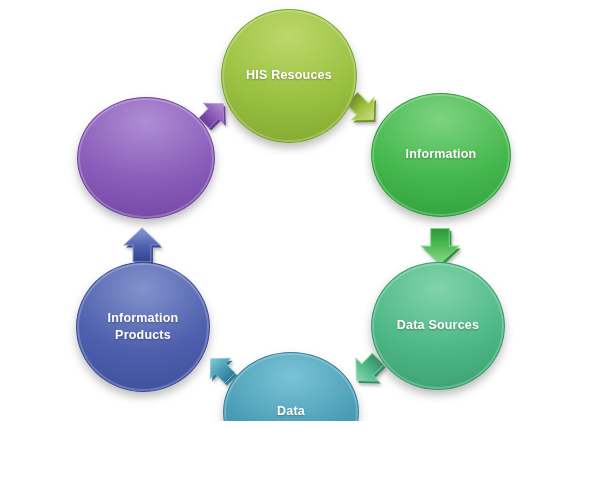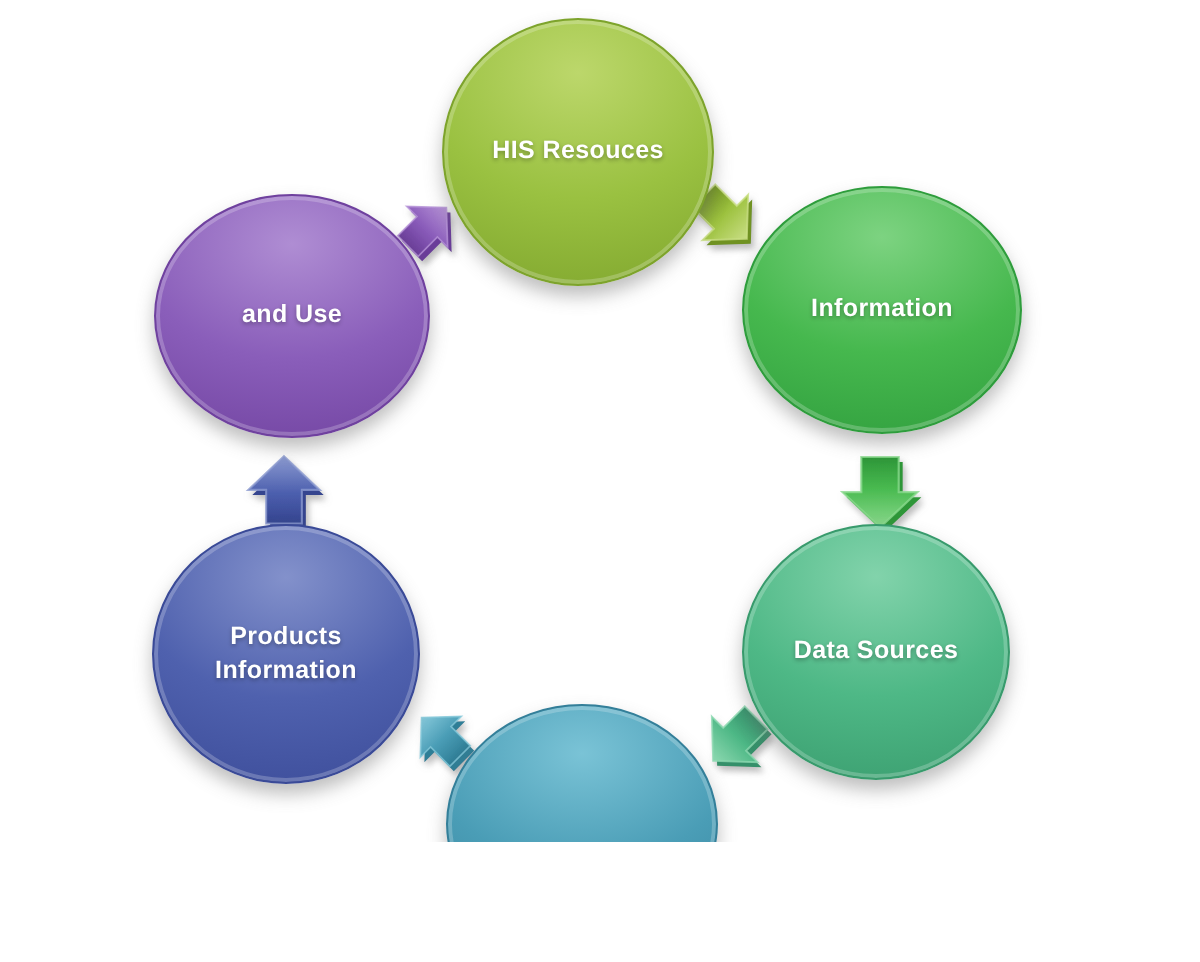--- a/index.html
+++ b/index.html
@@ -119,27 +119,27 @@
           <span>Information</span>
         </div>
       </div>
       <div class="node" style="left: 371px; top: 262px; width: 132px; height: 126px; background: radial-gradient(115% 95% at 50% 20%, rgb(130, 211, 171) 0%, rgb(78, 184, 134) 50%, rgb(56, 154, 108) 100%); border: 1px solid rgb(56, 154, 108); box-shadow: rgba(110, 110, 110, 0.45) 0px 5px 9px, rgba(255, 255, 255, 0.22) 0px 0px 0px 2px inset;">
         <div class="node-label">
           <span>Data Sources</span>
         </div>
       </div>
       <div class="node" style="left: 223px; top: 352px; width: 134px; height: 118px; background: radial-gradient(115% 95% at 50% 20%, rgb(122, 195, 214) 0%, rgb(74, 157, 182) 50%, rgb(52, 127, 153) 100%); border: 1px solid rgb(52, 127, 153); box-shadow: rgba(110, 110, 110, 0.45) 0px 5px 9px, rgba(255, 255, 255, 0.22) 0px 0px 0px 2px inset;">
         <div class="node-label">
+          <span>Data</span>
         </div>
       </div>
       <div class="node" style="left: 76px; top: 262px; width: 132px; height: 128px; background: radial-gradient(115% 95% at 50% 20%, rgb(131, 145, 203) 0%, rgb(79, 97, 174) 50%, rgb(58, 74, 151) 100%); border: 1px solid rgb(58, 74, 151); box-shadow: rgba(110, 110, 110, 0.45) 0px 5px 9px, rgba(255, 255, 255, 0.22) 0px 0px 0px 2px inset;">
         <div class="node-label">
+          <span>Information</span>
           <span>Products</span>
-          <span>Information</span>
         </div>
       </div>
       <div class="node" style="left: 77px; top: 97px; width: 136px; height: 120px; background: radial-gradient(115% 95% at 50% 20%, rgb(175, 141, 211) 0%, rgb(138, 94, 186) 50%, rgb(111, 65, 158) 100%); border: 1px solid rgb(111, 65, 158); box-shadow: rgba(110, 110, 110, 0.45) 0px 5px 9px, rgba(255, 255, 255, 0.22) 0px 0px 0px 2px inset;">
         <div class="node-label">
-          <span>and Use</span>
         </div>
       </div>
     </div>
 </div>
 
 </body></html>

